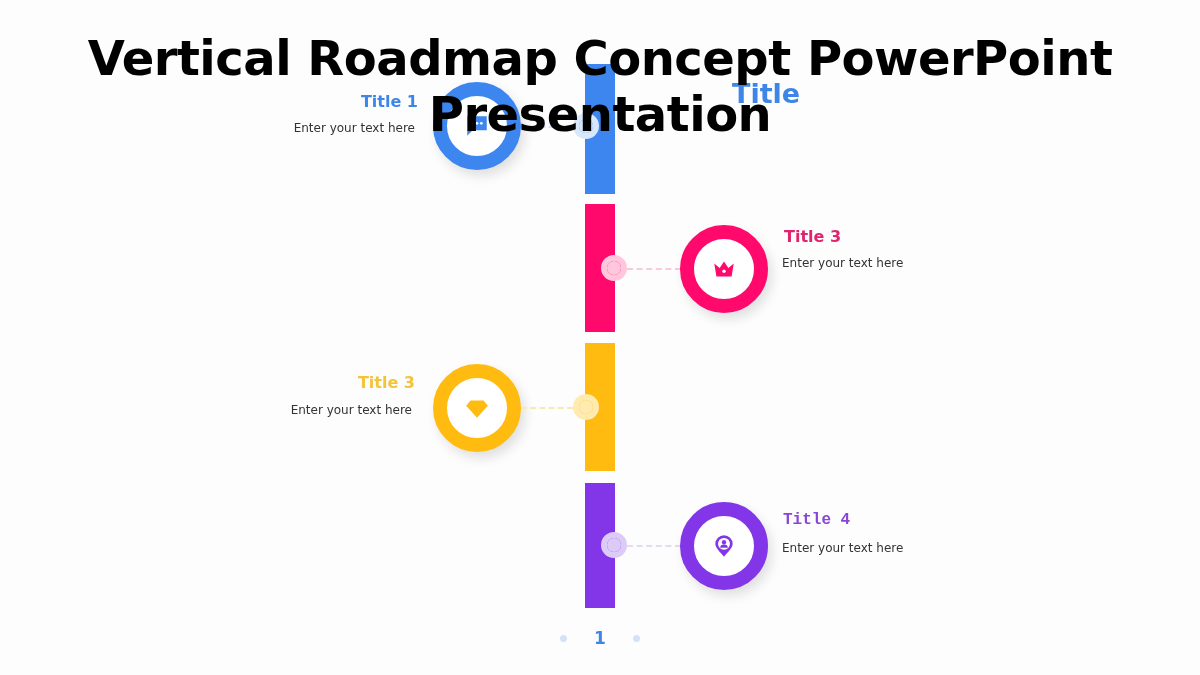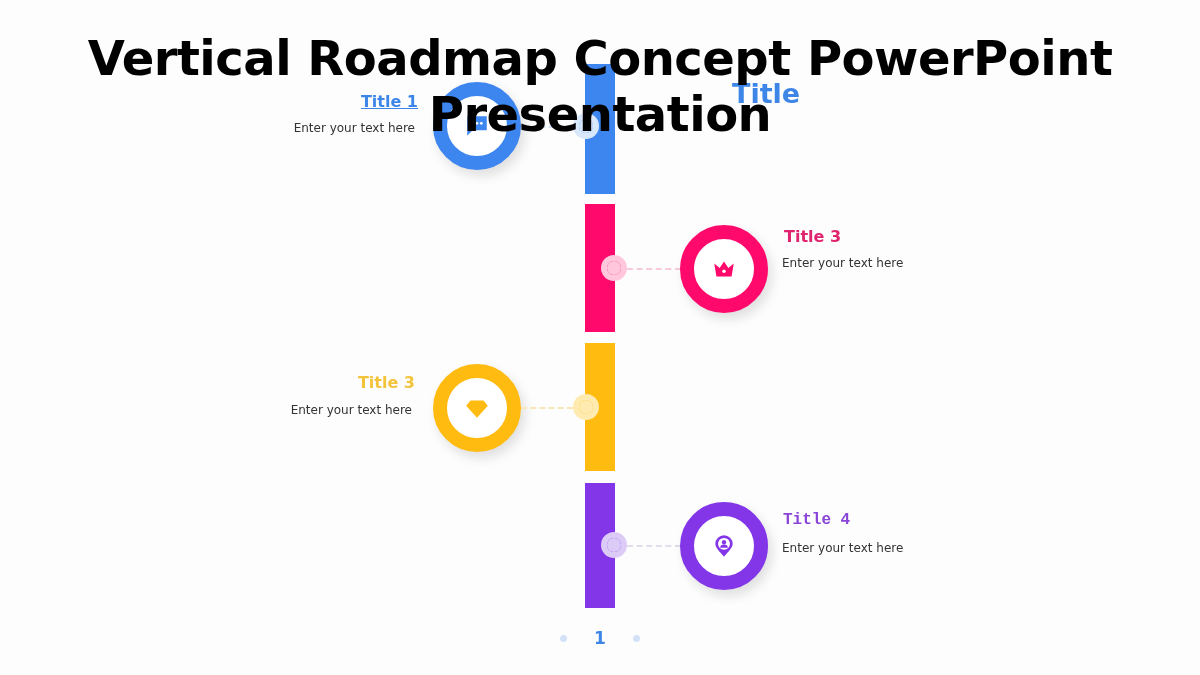--- a/index.html
+++ b/index.html
@@ -26,21 +26,21 @@
 <div>
   <div class="page-title">Vertical Roadmap Concept PowerPoint Presentation</div>
   <div class="sub-title">Title</div>
 
   <div class="seg" style="top:64px;height:130px;background:#3d86f0;"></div>
   <div class="seg" style="top:204px;height:128px;background:#ff0a6c;"></div>
   <div class="seg" style="top:343px;height:128px;background:#ffbb10;"></div>
   <div class="seg" style="top:483px;height:125px;background:#8336e8;"></div>
 
   <div>
-    <div class="label-title right-align" style="left:300px;width:118px;top:92px;color:#3d86e8;text-decoration:underline;">Title 1</div>
+    <div class="label-title right-align" style="left:300px;width:118px;top:92px;color:#3d86e8;">Title 1</div>
     <div class="label-text right-align" style="left:240px;width:175px;top:121px;">Enter your text here</div>
     <div class="ring" style="left:433px;top:82px;border-color:#3d86f0;">
       <svg viewBox="0 0 24 24">
           <path d="M3 3h18v13H8l-5 5z" fill="#3d86f0"></path>
           <circle cx="8" cy="9.5" r="1.3" fill="#fff"></circle>
           <circle cx="12" cy="9.5" r="1.3" fill="#fff"></circle>
           <circle cx="16" cy="9.5" r="1.3" fill="#fff"></circle>
         </svg>
     </div>
     <div class="dash" style="left:521px;top:126px;width:52px;border-color:#d3e2f7;"></div>

